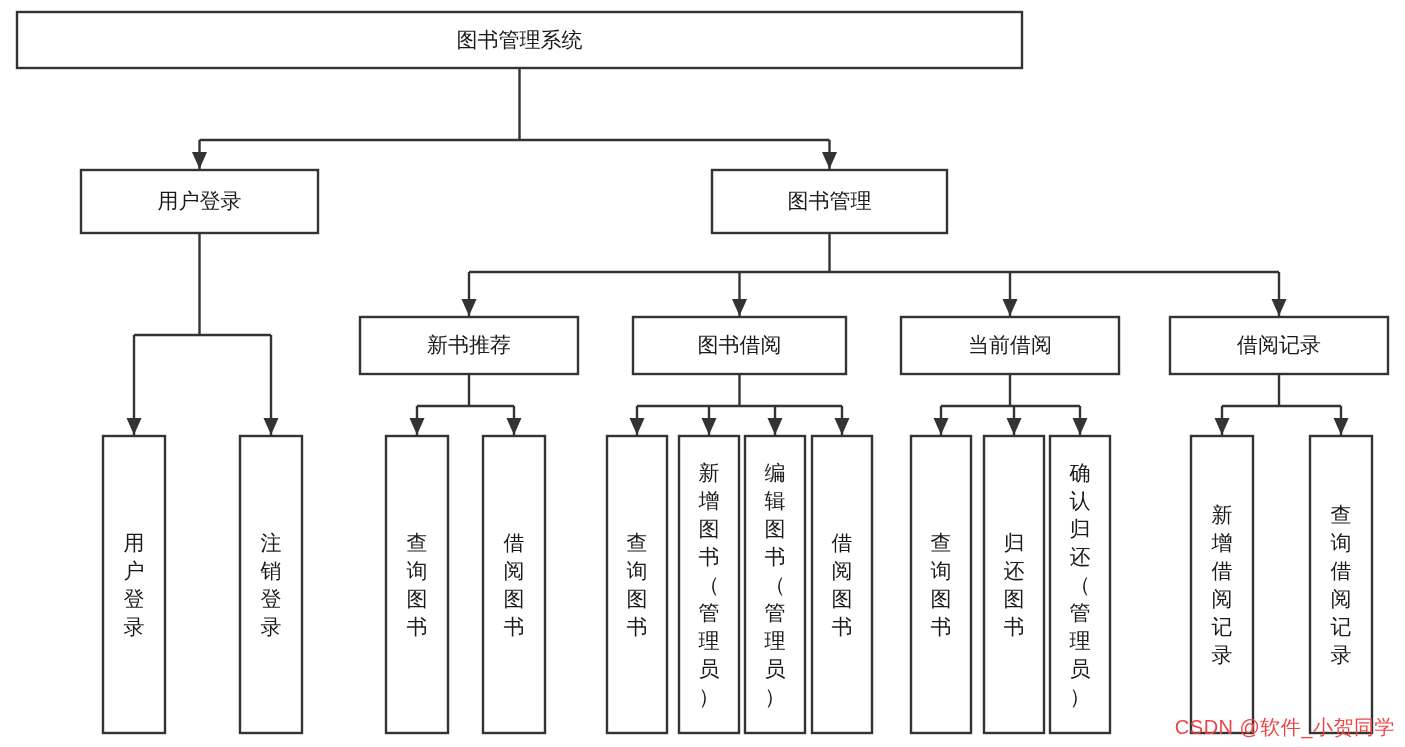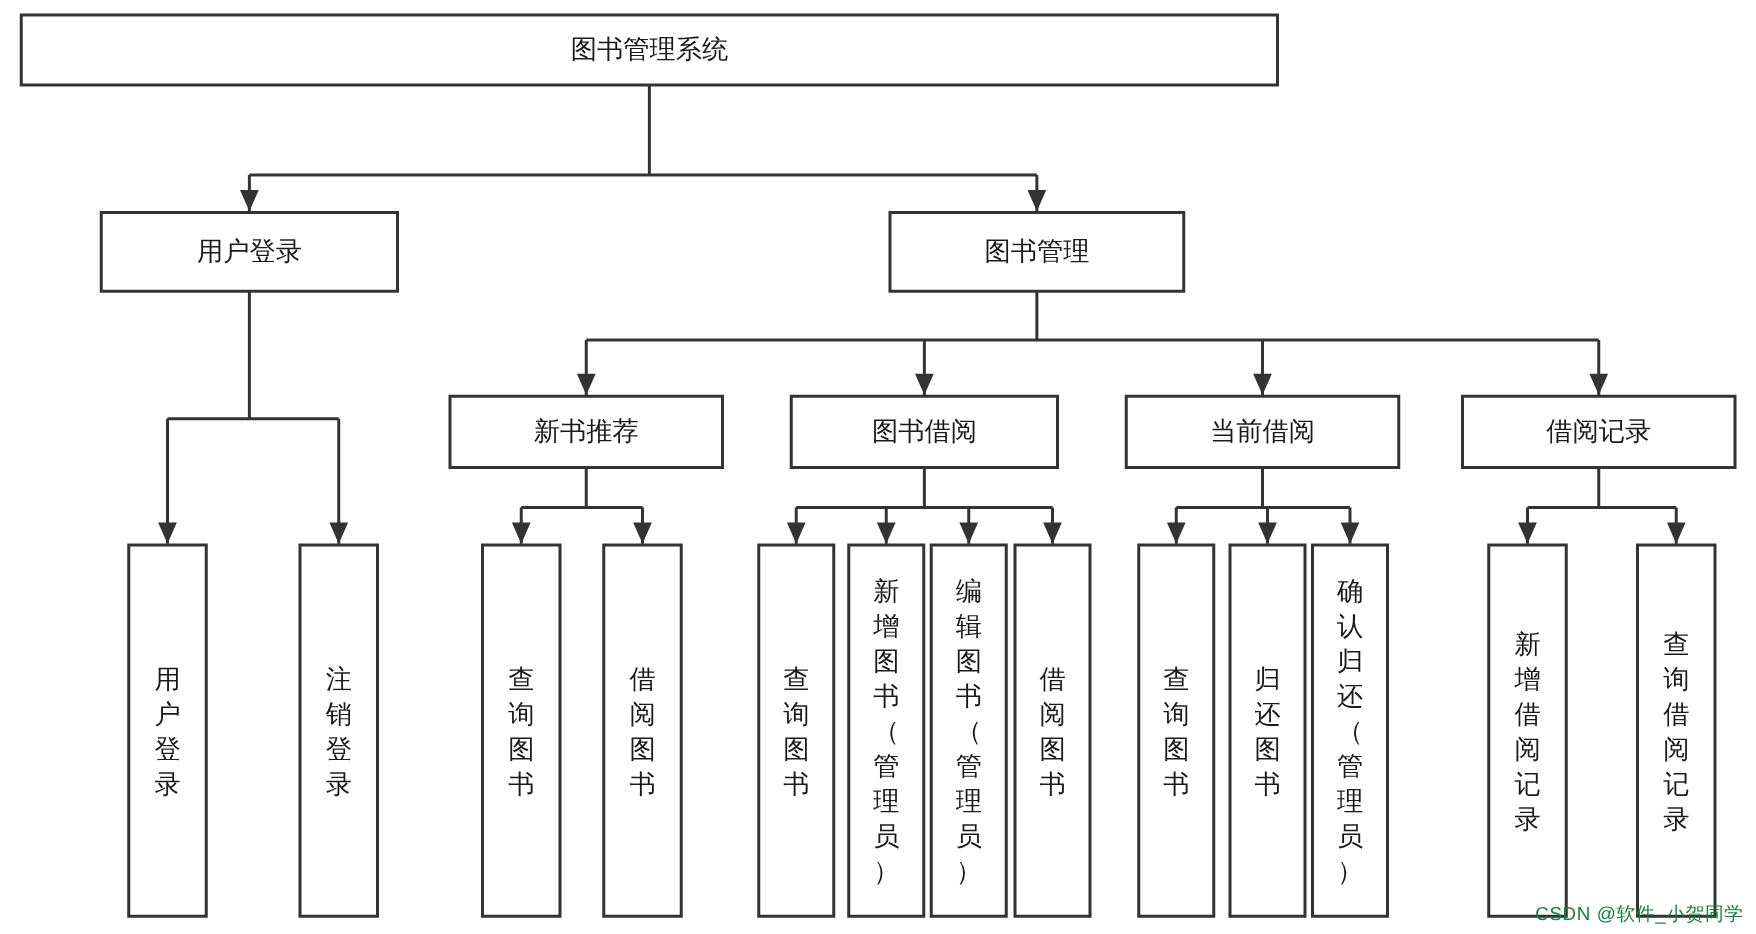--- a/index.html
+++ b/index.html
@@ -51,22 +51,22 @@
   }
   .arrow-head {
     fill: #333333;
     stroke: none;
   }
   .watermark-text {
     position: absolute;
     right: 10px;
     bottom: 6px;
     font-family: "Liberation Sans", sans-serif;
-    font-size: 15px;
-    color: #15803d;
+    font-size: 20px;
+    color: #ef4444;
     letter-spacing: 0.5px;
     white-space: nowrap;
     pointer-events: none;
   }
 </style>
 </head>
 <body>
 
 <div id="diagram-root">
   <svg class="chart-svg" viewBox="0 0 1405 747">

